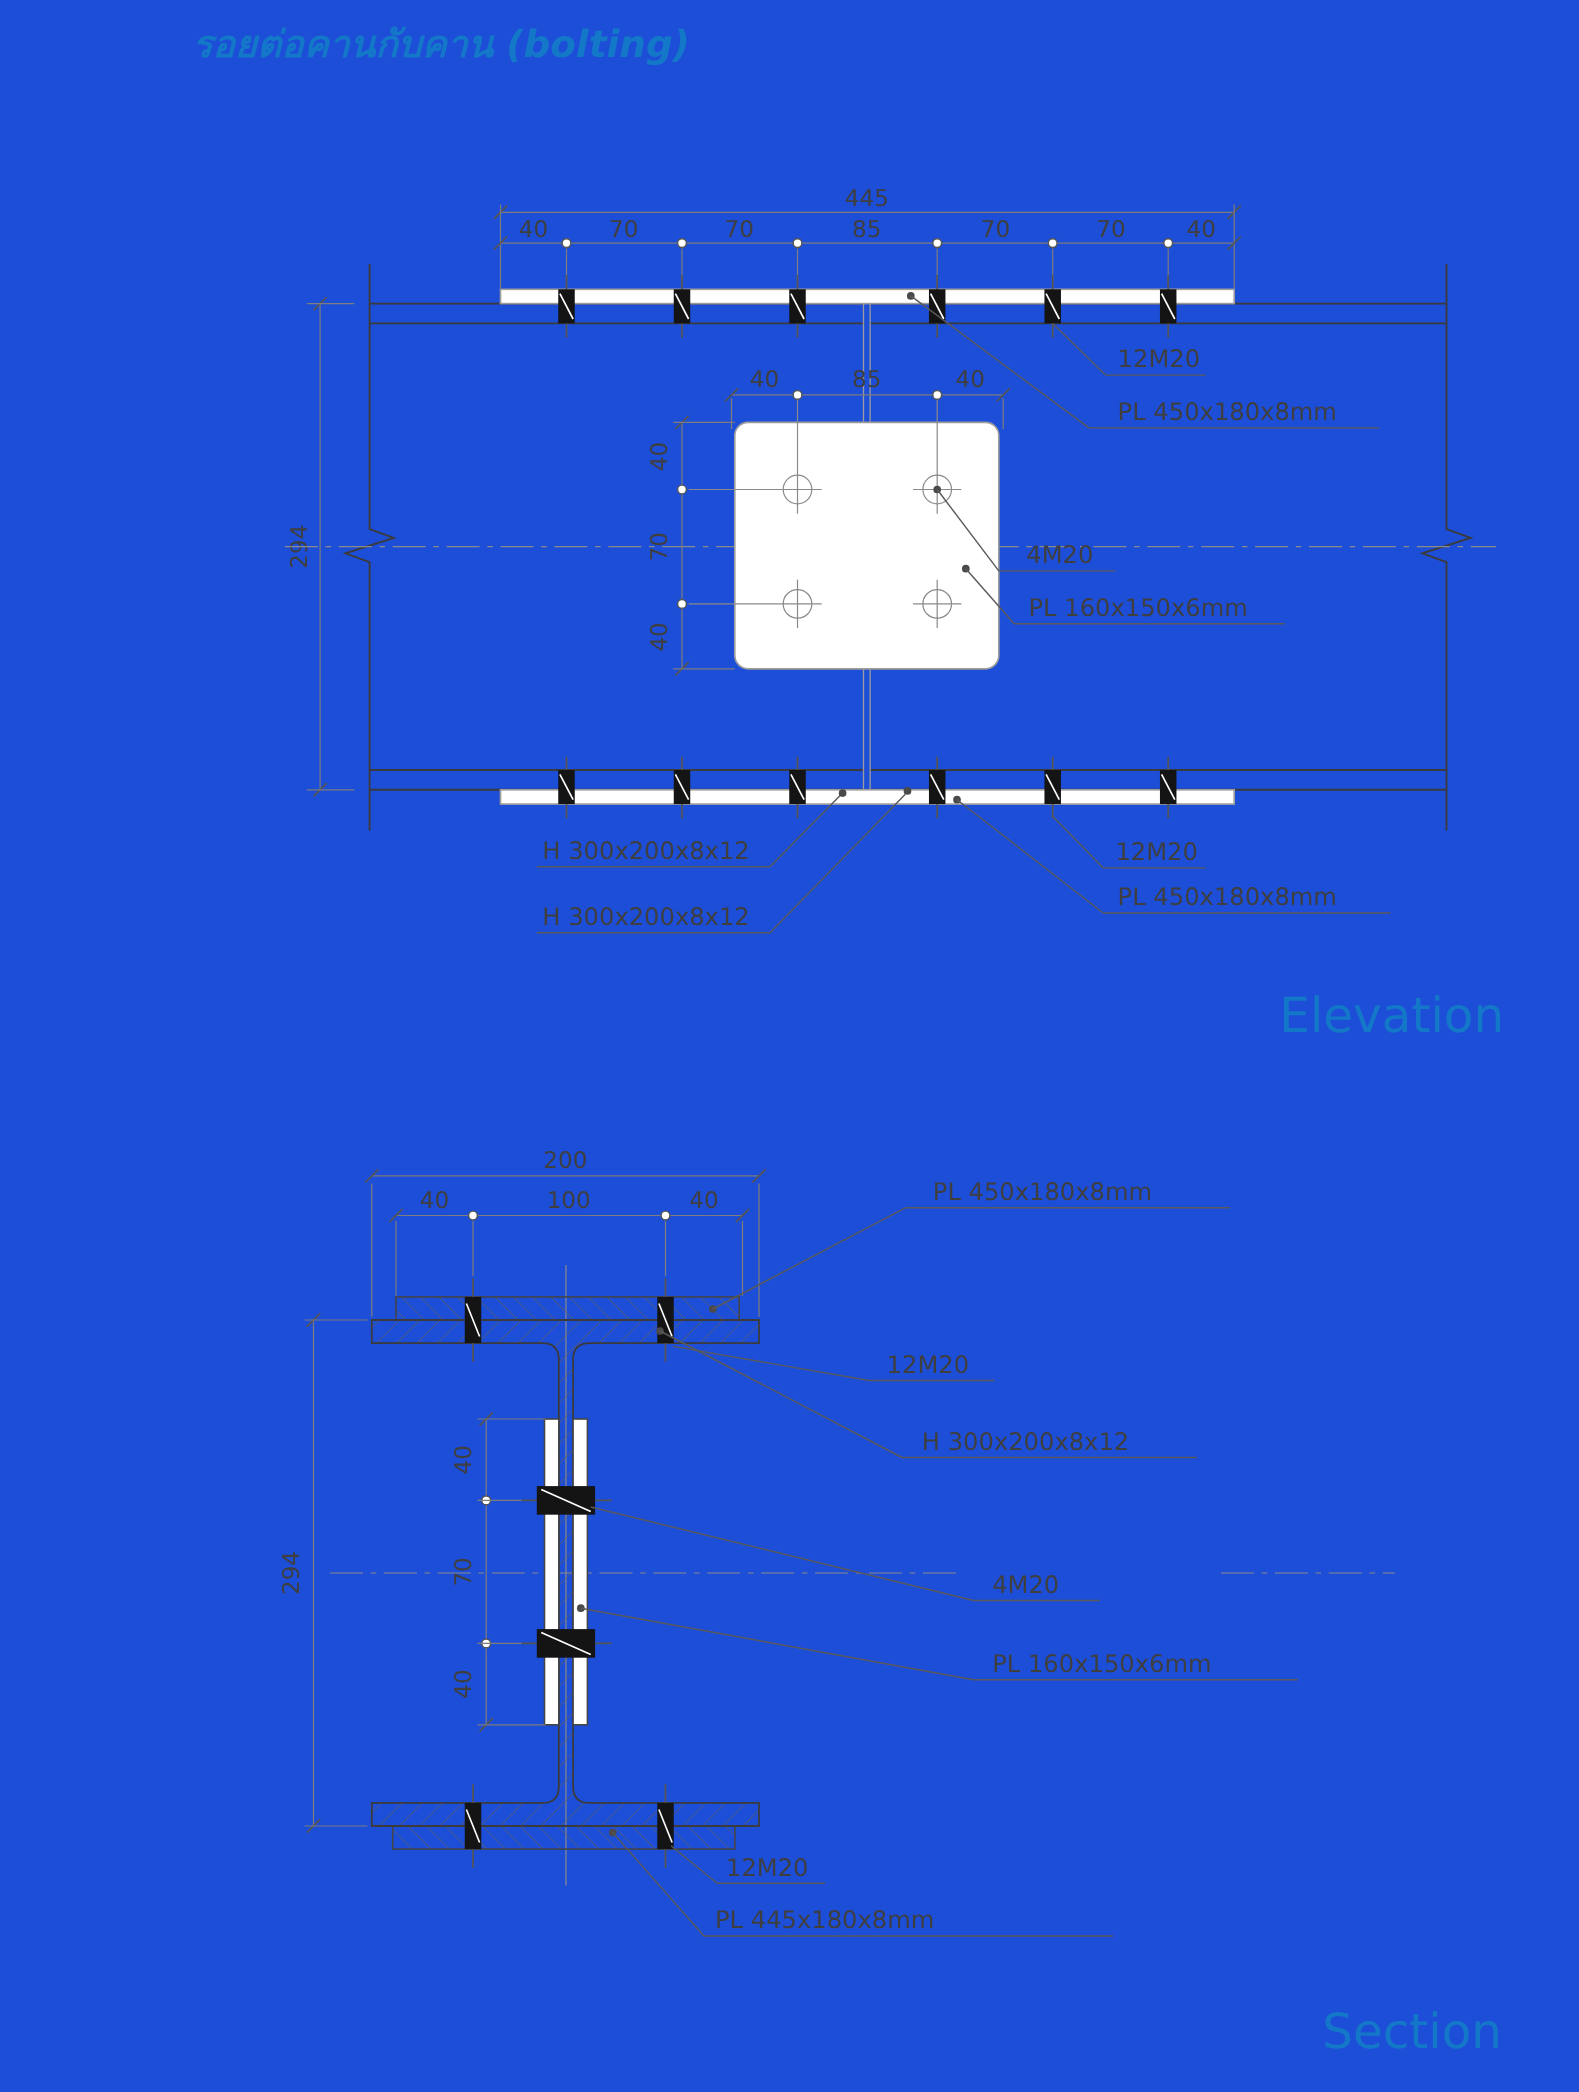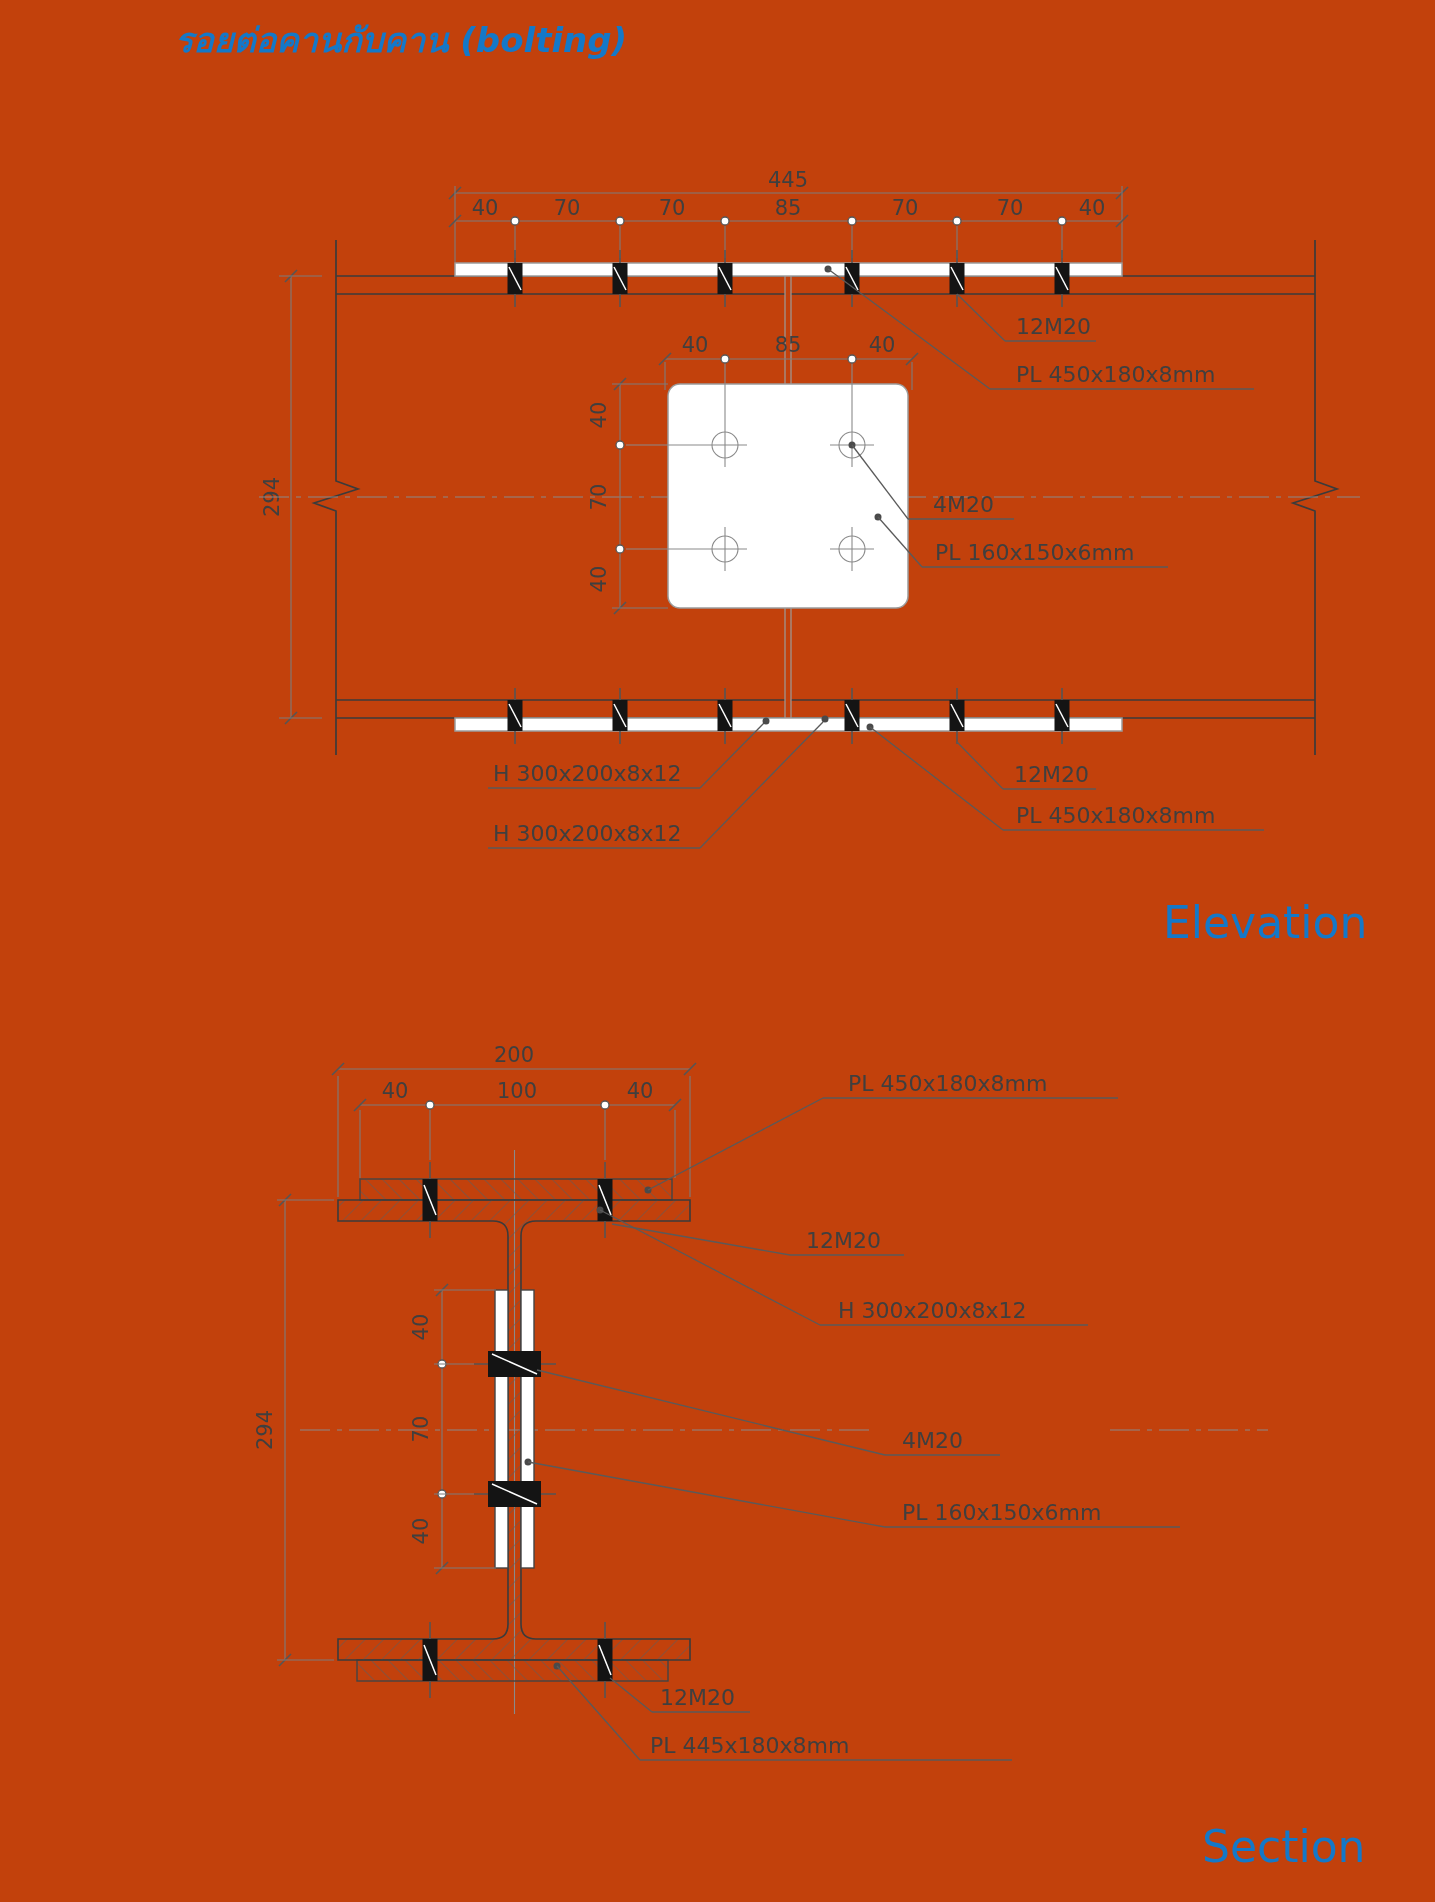--- a/index.html
+++ b/index.html
@@ -1,16 +1,16 @@
 <!DOCTYPE html>
 <html><head>
 <meta charset="utf-8">
 <style>
   html,body{margin:0;padding:0;background:#ffffff;}
-  #page{position:relative;width:1435px;height:1902px;background:#c2410c;overflow:hidden;
+  #page{position:relative;width:1435px;height:1902px;background:#1d4ed8;overflow:hidden;
         font-family:"DejaVu Sans","Liberation Sans",sans-serif;}
   svg text{font-family:"DejaVu Sans","Liberation Sans",sans-serif;}
   .dim{font-size:21px;fill:#3f3f3f;}
   .lbl{font-size:22px;fill:#3f3f3f;}
   .viewlbl{font-size:44px;fill:#1478c8;}
   .ttl{font-size:34px;font-weight:bold;font-style:italic;fill:#1478c8;}
   .obj{stroke:#3b3b3b;stroke-width:1.7;fill:none;}
   .plate{stroke:#9c9c9c;stroke-width:1.5;fill:#ffffff;}
   .thin{stroke:#8a8a8a;stroke-width:1.1;fill:none;}
   .dimline{stroke:#7d7d7d;stroke-width:1.1;fill:none;}

